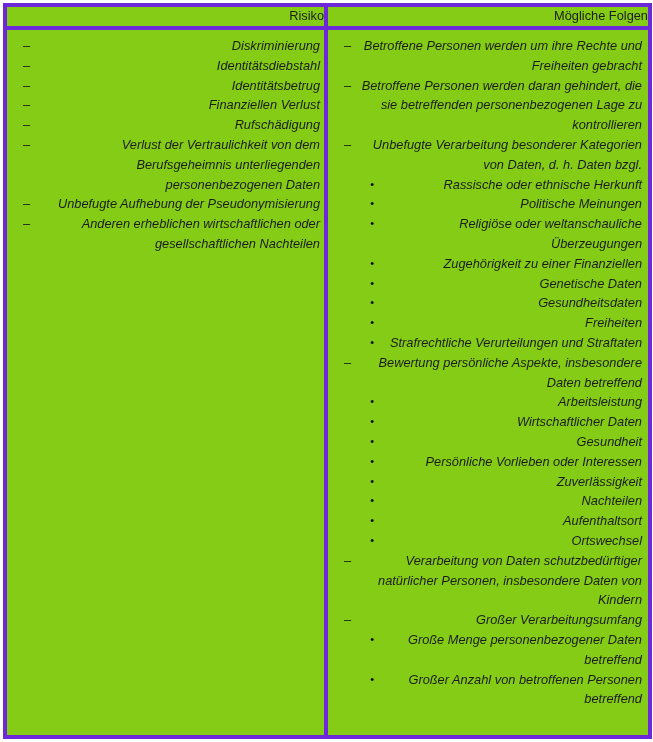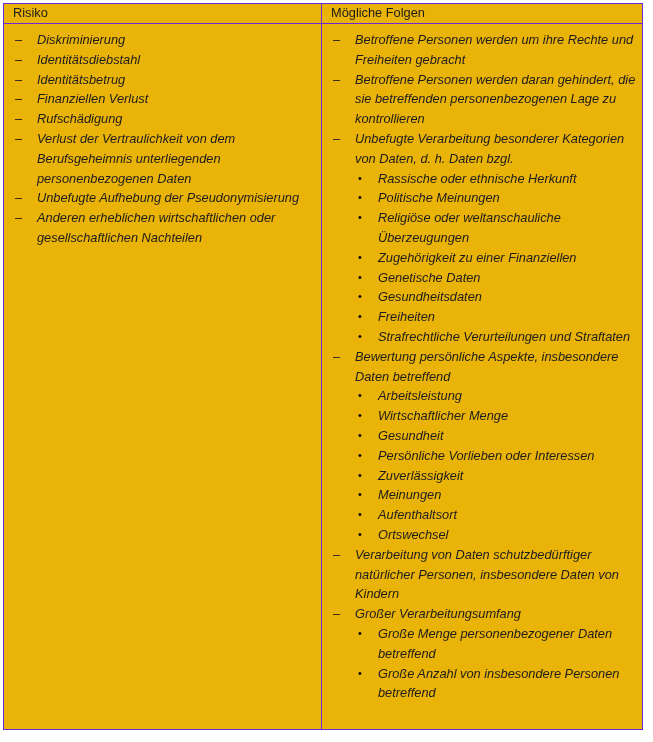--- a/index.html
+++ b/index.html
@@ -26,24 +26,25 @@
   }
 
   table.risk-table {
     width: 637px;
     border-collapse: collapse;
     table-layout: fixed;
     font-size: 12.8px;
   }
 
   table.risk-table td {
-    border: 1px solid #6d28d9;
+    border: 4px solid #6d28d9;
     vertical-align: top;
     padding: 0;
-    background: #eab308;
+    background: #84cc16;
+    text-align: right;
   }
 
   td.col-left  { width: 317px; }
   td.col-right { width: 320px; }
 
   
   .hdr-cell {
     height: 19px;
   }
   .hdr-text {
@@ -219,37 +220,37 @@
               <li class="dash-item">
                 <span class="dash-marker">–</span>
                 <span class="item-text">Bewertung persönliche Aspekte, insbesondere Daten betreffend</span>
                 <ul class="bullet-list">
                   <li class="bullet-item">
                     <span class="bullet-marker">•</span>
                     <span class="item-text">Arbeitsleistung</span>
                   </li>
                   <li class="bullet-item">
                     <span class="bullet-marker">•</span>
-                    <span class="item-text">Wirtschaftlicher Menge</span>
+                    <span class="item-text">Wirtschaftlicher Daten</span>
                   </li>
                   <li class="bullet-item">
                     <span class="bullet-marker">•</span>
                     <span class="item-text">Gesundheit</span>
                   </li>
                   <li class="bullet-item">
                     <span class="bullet-marker">•</span>
                     <span class="item-text">Persönliche Vorlieben oder Interessen</span>
                   </li>
                   <li class="bullet-item">
                     <span class="bullet-marker">•</span>
                     <span class="item-text">Zuverlässigkeit</span>
                   </li>
                   <li class="bullet-item">
                     <span class="bullet-marker">•</span>
-                    <span class="item-text">Meinungen</span>
+                    <span class="item-text">Nachteilen</span>
                   </li>
                   <li class="bullet-item">
                     <span class="bullet-marker">•</span>
                     <span class="item-text">Aufenthaltsort</span>
                   </li>
                   <li class="bullet-item">
                     <span class="bullet-marker">•</span>
                     <span class="item-text">Ortswechsel</span>
                   </li>
                 </ul>
@@ -261,21 +262,21 @@
               <li class="dash-item">
                 <span class="dash-marker">–</span>
                 <span class="item-text">Großer Verarbeitungsumfang</span>
                 <ul class="bullet-list">
                   <li class="bullet-item">
                     <span class="bullet-marker">•</span>
                     <span class="item-text">Große Menge personenbezogener Daten betreffend</span>
                   </li>
                   <li class="bullet-item">
                     <span class="bullet-marker">•</span>
-                    <span class="item-text">Große Anzahl von insbesondere Personen betreffend</span>
+                    <span class="item-text">Großer Anzahl von betroffenen Personen betreffend</span>
                   </li>
                 </ul>
               </li>
             </ul>
         </td>
       </tr>
     </tbody>
   </table>
 </div>
 

